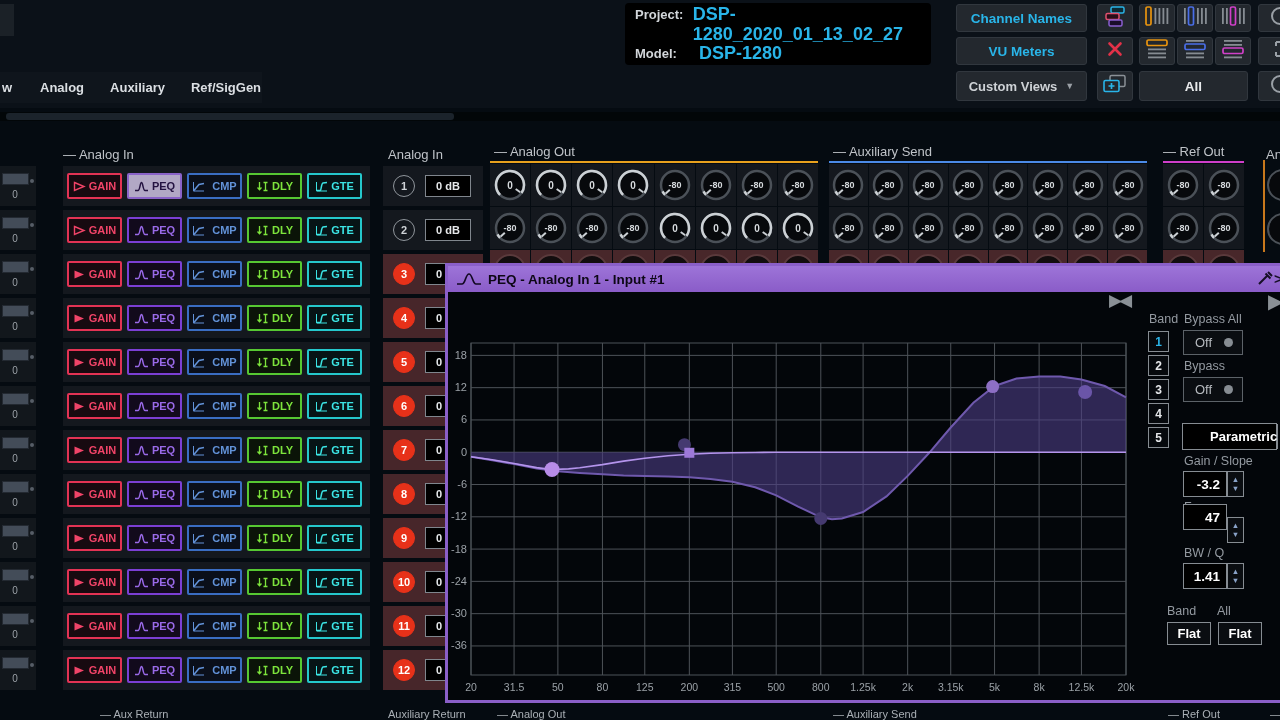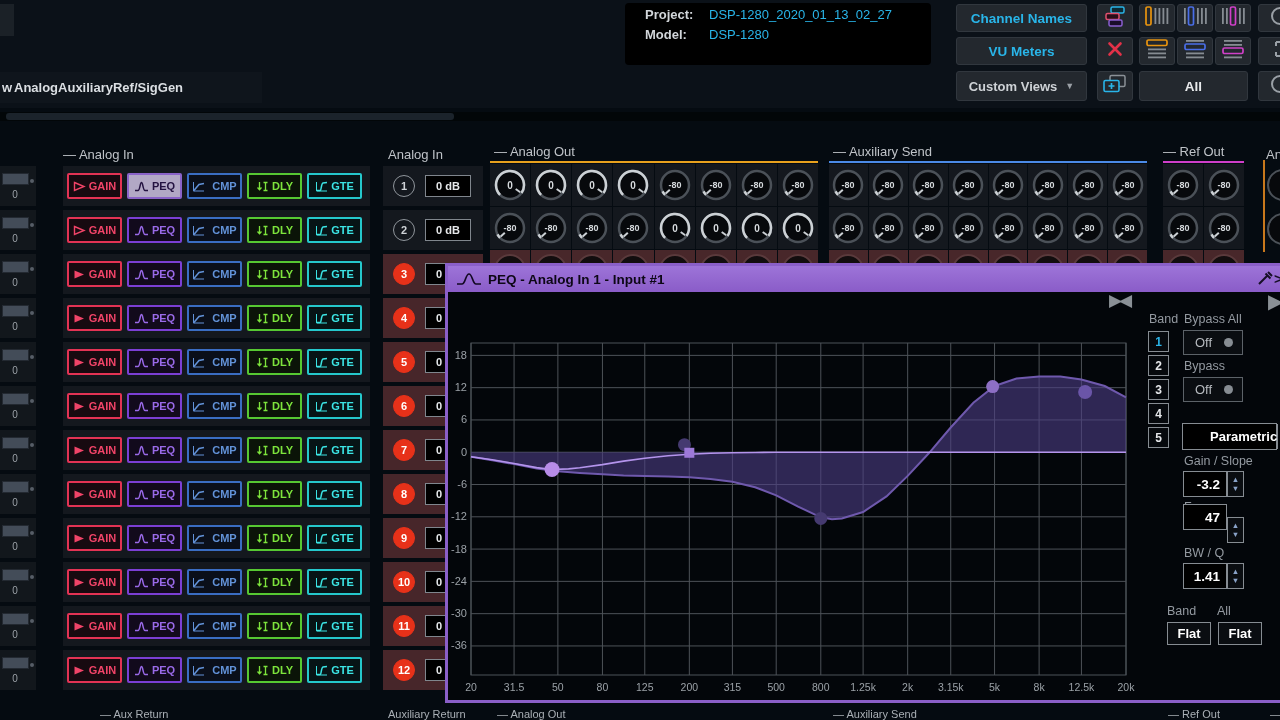--- a/index.html
+++ b/index.html
@@ -11,26 +11,26 @@
   
   #topbar{position:absolute;left:0;top:0;width:1280px;height:108px;background:#0b1118;}
   #tab-stub{position:absolute;left:0;top:4px;width:14px;height:32px;background:#1b2127;}
   #main-tabs{position:absolute;left:28px;top:4px;height:32px;display:flex;gap:2px;}
   .tab{height:32px;padding:0 15px;display:flex;align-items:center;background:#1b2127;
     color:#c9cdd2;font-size:13.5px;font-weight:bold;cursor:default;}
   .tab.active{background:#04070b;color:#ffffff;}
   #subtabs{position:absolute;left:0;top:72px;width:262px;height:31px;background:#0f151c;
     display:flex;align-items:center;}
   #subtab-partial{color:#dbdfe3;font-size:13px;font-weight:bold;margin-left:2px;width:12px;overflow:hidden;}
-  .subtab{color:#dbdfe3;font-size:13px;font-weight:bold;}
+  .subtab{color:#dbdfe3;font-size:13px;font-weight:bold;margin-left:26px;}
   #info-panel{position:absolute;left:625px;top:3px;width:306px;height:62px;background:#000;
-    border-radius:4px;padding:2px 20px;}
+    border-radius:4px;padding:2px 10px;}
   .info-row{display:flex;line-height:19.5px;}
   .info-label{width:64px;color:#d2d6da;font-size:13px;font-weight:bold;}
-  .info-value{color:#29b5e9;font-size:13px;font-weight:normal;}
+  .info-value{color:#29b5e9;font-size:18px;font-weight:bold;}
   .rp-btn{position:absolute;background:#23282e;border:1px solid #31373e;border-radius:3px;
     display:flex;align-items:center;justify-content:center;}
   .rp-label{color:#29b5e9;font-size:13.5px;font-weight:bold;}
   .rp-label-gray{color:#ced2d6;font-size:13px;font-weight:bold;}
   .dd-arrow{color:#9aa0a6;font-size:9px;margin-left:8px;}
 
   
   #hscroll{position:absolute;left:0;top:112px;width:1280px;height:9px;background:#020608;}
   #hscroll-thumb{position:absolute;left:6px;top:1px;width:448px;height:7px;background:#1b232b;border-radius:3px;}
 

